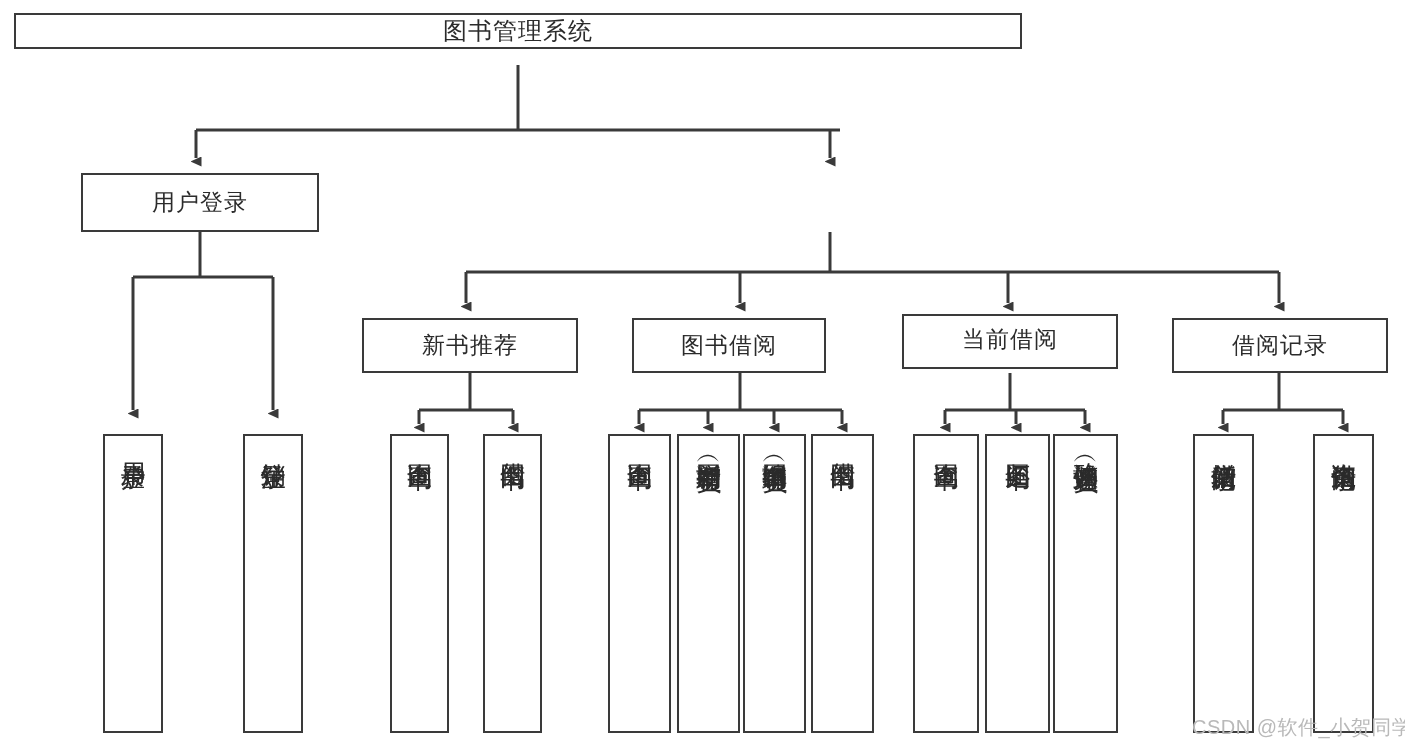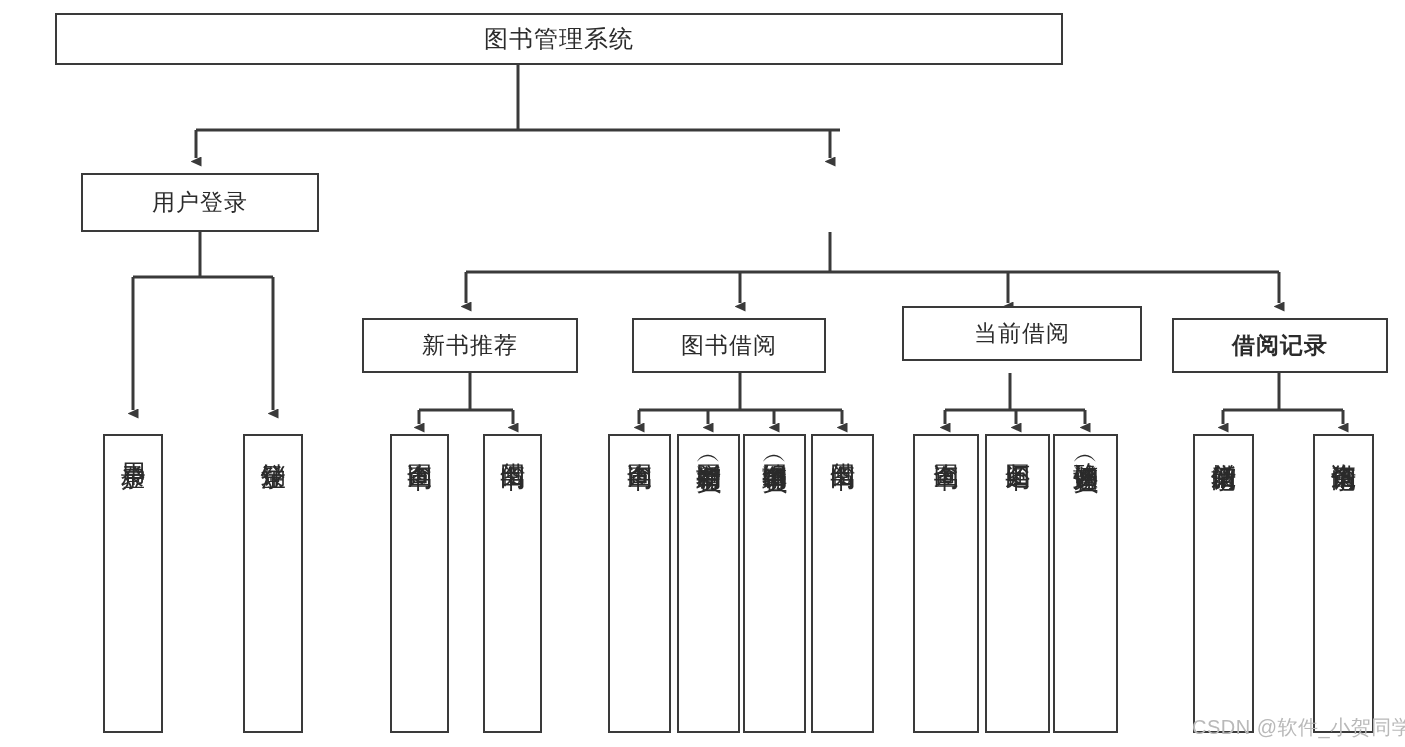--- a/index.html
+++ b/index.html
@@ -112,38 +112,38 @@
       <path d="M1016,410 L1016,424" marker-end="url(#arrow)"></path>
       <path d="M1085,410 L1085,424" marker-end="url(#arrow)"></path>
 
       <path d="M1279,373 L1279,410"></path>
       <path d="M1223,410 L1343,410"></path>
       <path d="M1223,410 L1223,424" marker-end="url(#arrow)"></path>
       <path d="M1343,410 L1343,424" marker-end="url(#arrow)"></path>
     </g>
   </svg>
 
-  <div class="node horiz root" style="left:14px; top:13px; width:1008px; height:52px;margin-left:41px;">
+  <div class="node horiz root" style="left:14px; top:13px; width:1008px; height:36px;">
     <span>图书管理系统</span>
   </div>
 
   <div class="node horiz" style="left:81px; top:173px; width:238px; height:59px;">
     <span>用户登录</span>
   </div>
 
   <div class="node horiz" style="left:362px; top:318px; width:216px; height:55px;">
     <span>新书推荐</span>
   </div>
   <div class="node horiz" style="left:632px; top:318px; width:194px; height:55px;">
     <span>图书借阅</span>
   </div>
-  <div class="node horiz" style="left:902px; top:306px; width:240px; height:55px;">
+  <div class="node horiz" style="left:902px; top:314px; width:216px; height:55px;font-family:Liberation Mono, monospace;">
     <span>当前借阅</span>
   </div>
-  <div class="node horiz" style="left:1172px; top:318px; width:216px; height:55px;font-weight:bold;">
+  <div class="node horiz" style="left:1172px; top:318px; width:216px; height:55px;">
     <span>借阅记录</span>
   </div>
 
   <div class="node vert" style="left:103px; top:434px; width:60px; height:299px;">
     <span class="vlabel">用户登录</span>
   </div>
   <div class="node vert" style="left:243px; top:434px; width:60px; height:299px;">
     <span class="vlabel">注销登录</span>
   </div>
 

